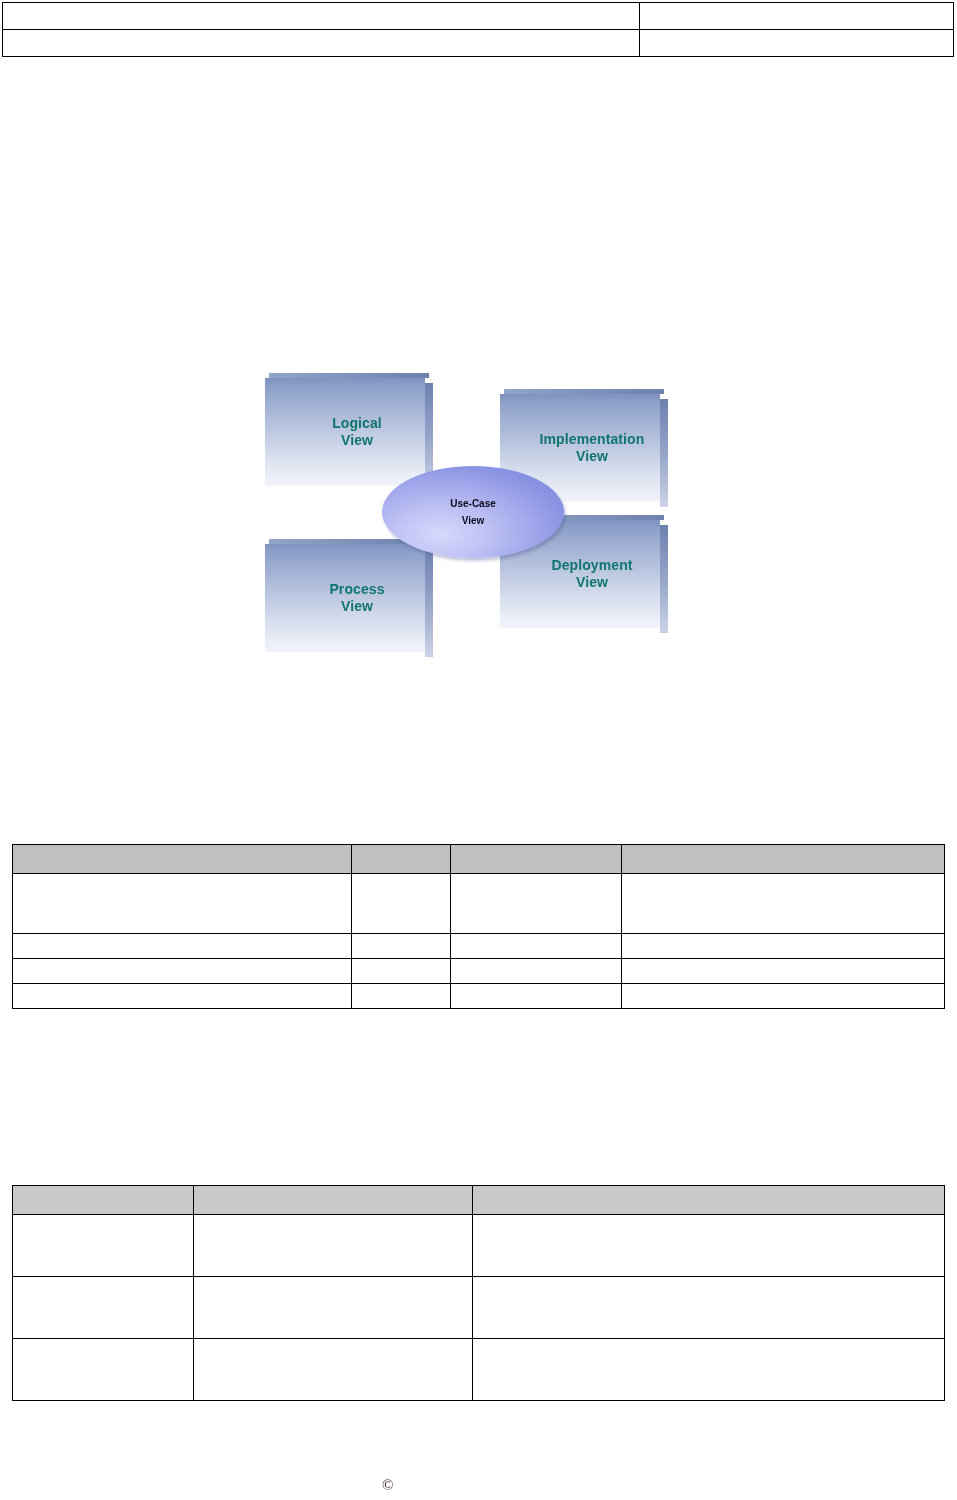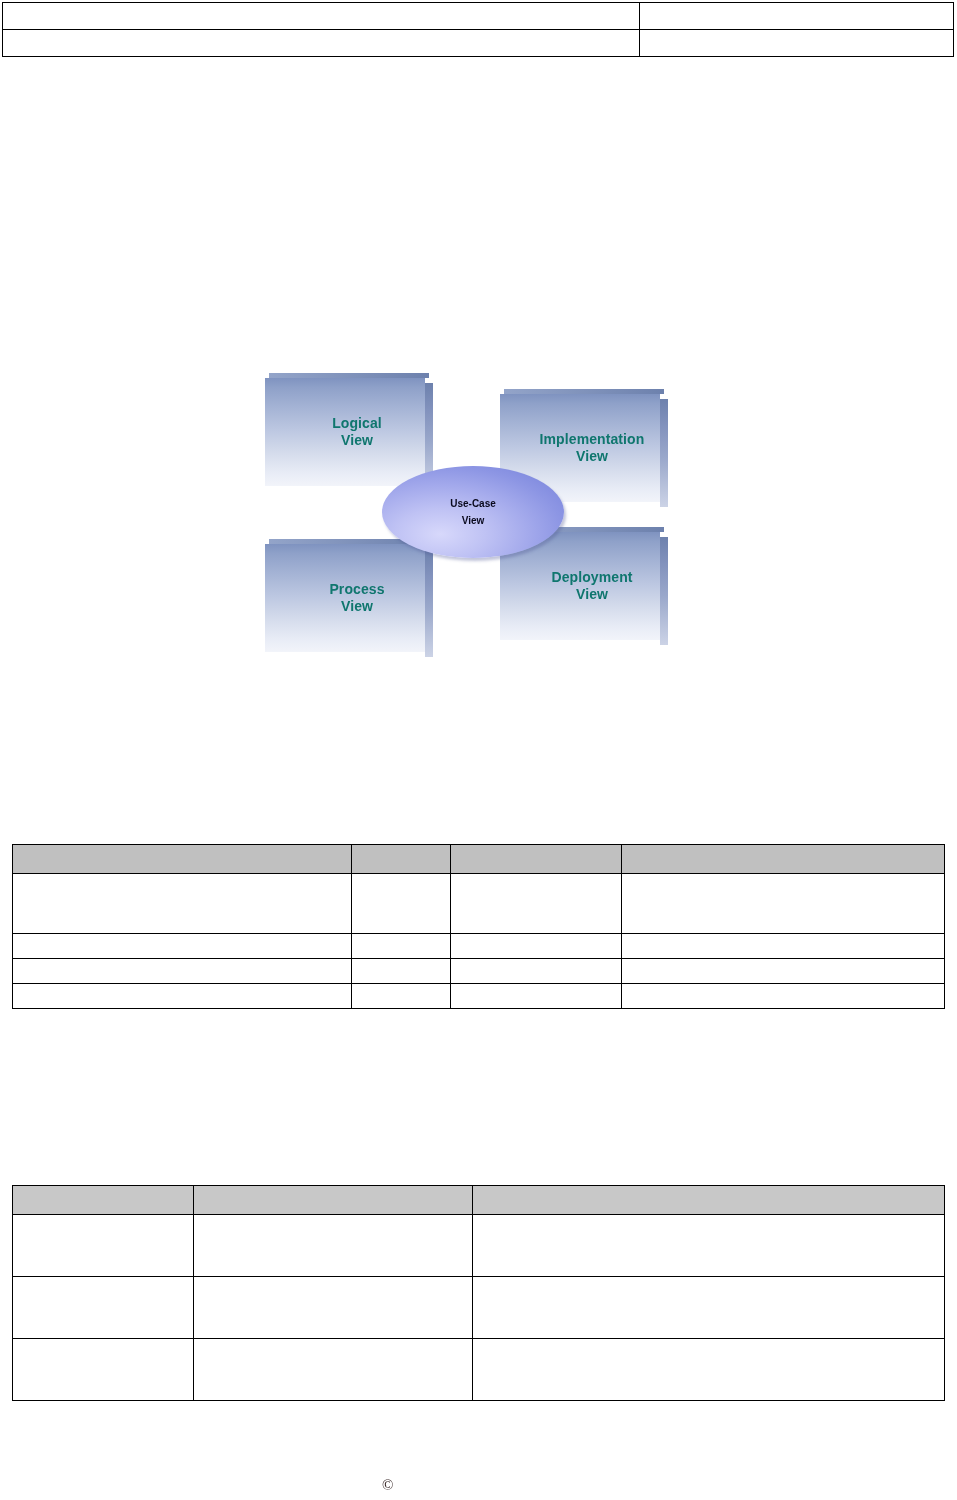--- a/index.html
+++ b/index.html
@@ -110,21 +110,21 @@
     color: #0f766e;
     text-align: center;
     white-space: pre-line;
     letter-spacing: 0.1px;
     margin-left: 12px;
   }
 
   #box-logical         { left: 3px;   top: 6px; }
   #box-implementation  { left: 238px; top: 22px; }
   #box-process         { left: 3px;   top: 172px; }
-  #box-deployment      { left: 238px; top: 160px; }
+  #box-deployment      { left: 238px; top: 148px; }
 
   .view-ellipse {
     position: absolute;
     left: 120px;
     top: 94px;
     width: 182px;
     height: 92px;
     border-radius: 50%;
     background: radial-gradient(ellipse at 32% 74%,
                 #d7d8fb 0%,

